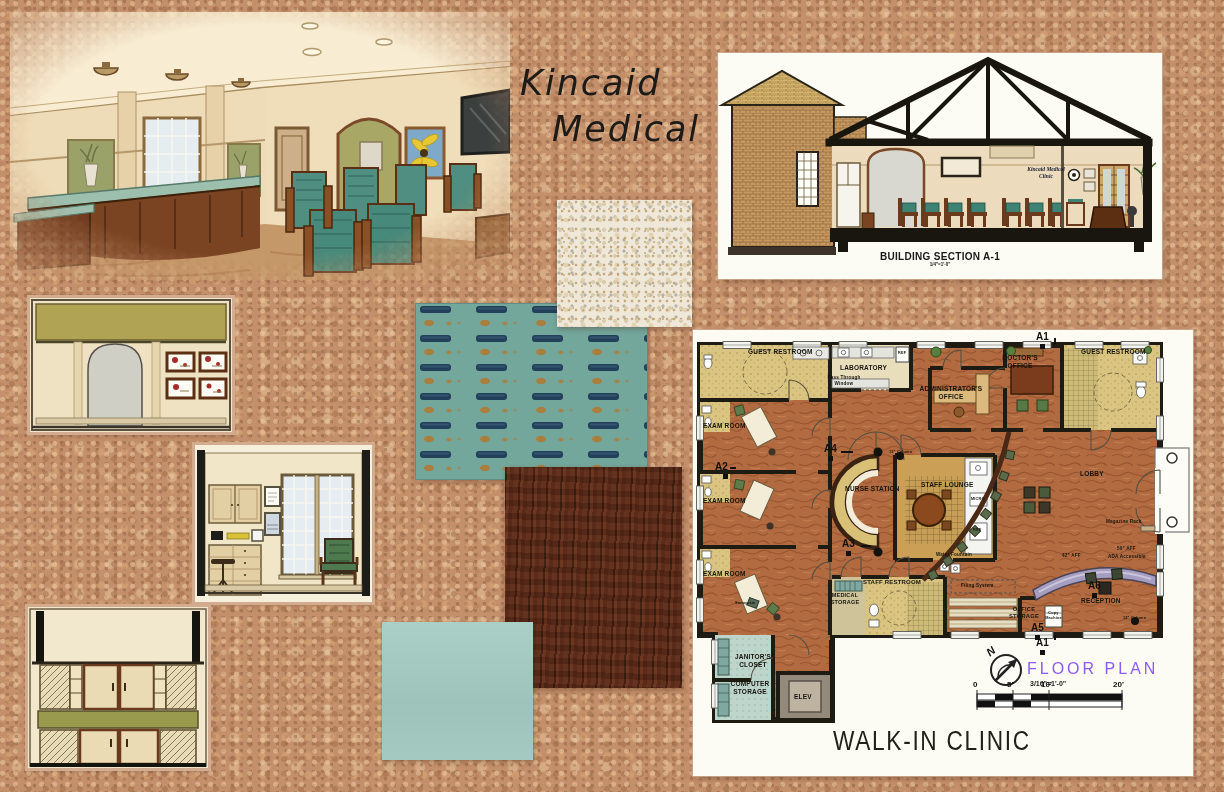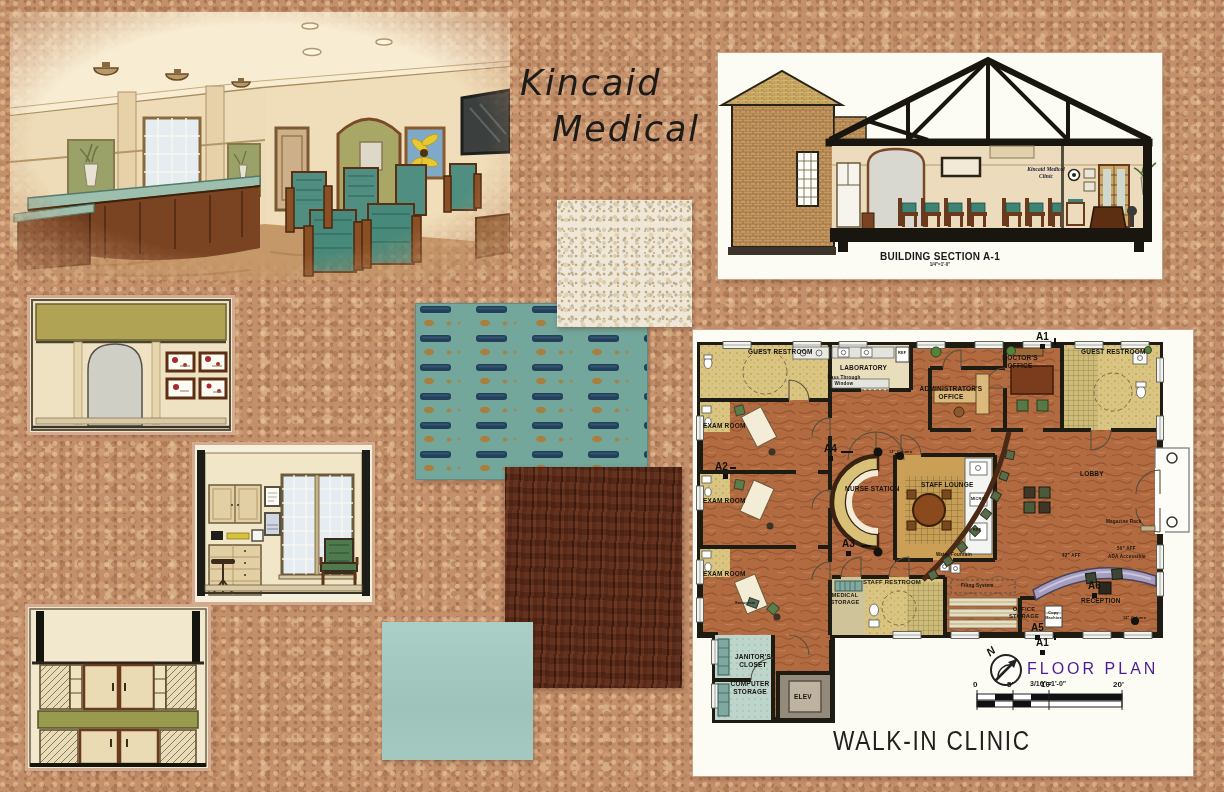--- a/index.html
+++ b/index.html
@@ -24,21 +24,21 @@
     font:italic 400 35px/1.32 "DejaVu Sans",sans-serif;letter-spacing:2px;margin-top:16px;}
   .board-title .t2{margin-left:32px;}
   
   .pl{position:absolute;font:700 6.5px/1.2 "Liberation Sans",sans-serif;color:#17150e;
       letter-spacing:.2px;white-space:pre-line;}
   .pl.sm{font-size:4.6px;font-weight:600;}
   .pl.xs{font-size:3.8px;font-weight:600;}
   .pl.ctr{text-align:center;}
   .marker{position:absolute;font:700 10px/1 "Liberation Sans",sans-serif;color:#111;display:flex;align-items:center;gap:2px;flex-direction:column;}
   .marker .sq{display:inline-block;width:5px;height:5px;background:#111;}
-  .plan-caption{position:absolute;font:500 16px/1 "Liberation Sans",sans-serif;color:#4c1d95;letter-spacing:3px;}
+  .plan-caption{position:absolute;font:500 16px/1 "Liberation Sans",sans-serif;color:#8b5cf6;letter-spacing:3px;}
   .plan-scale{position:absolute;font:700 7px/1 "Liberation Sans",sans-serif;color:#222;}
   .north-n{position:absolute;font:italic 700 11px/1 "Liberation Sans",sans-serif;color:#111;transform:rotate(-38deg);}
   .tick{position:absolute;font:700 8px/1 "Liberation Sans",sans-serif;color:#111;}
   .walkin{position:absolute;font:400 27px/1 "Liberation Sans",sans-serif;color:#22201c;
     letter-spacing:2px;transform:scaleX(.84);transform-origin:0 50%;white-space:nowrap;}
   .sec-caption{position:absolute;font:700 10px/1.3 "Liberation Sans",sans-serif;color:#1a1a1a;text-align:center;letter-spacing:.3px;}
   .sec-scale{position:absolute;font:700 4.5px/1 "Liberation Sans",sans-serif;color:#1a1a1a;text-align:center;}
   .wall-sign{position:absolute;font:italic 700 5.5px/1.25 "Liberation Serif",serif;color:#20203a;text-align:center;white-space:pre-line;}
   .fade{-webkit-mask-image:radial-gradient(ellipse 76% 72% at 50% 48%, #000 60%, transparent 98%);
         mask-image:radial-gradient(ellipse 76% 72% at 50% 48%, #000 60%, transparent 98%);}

